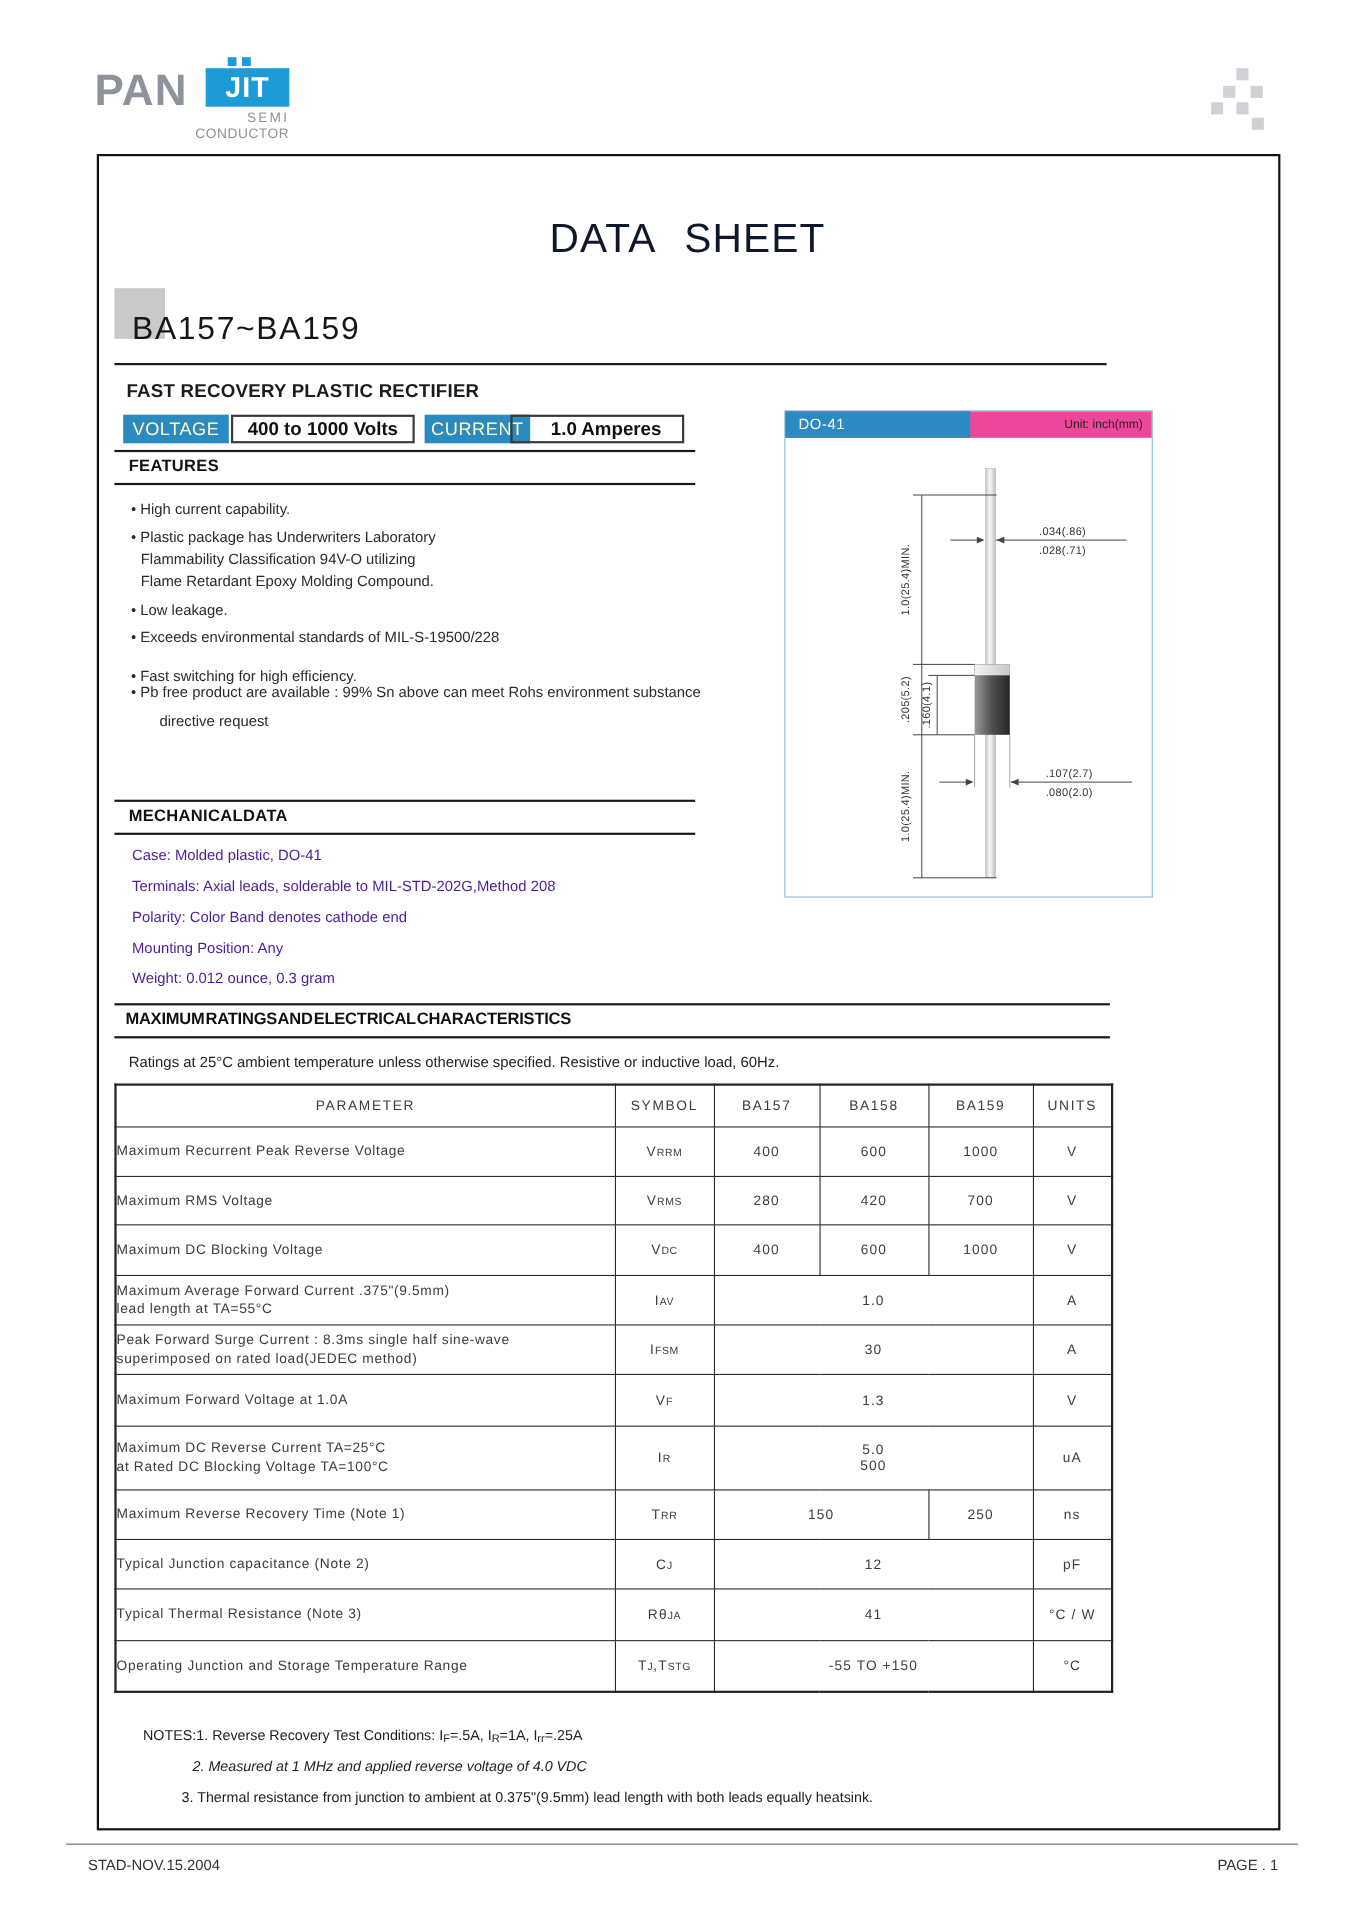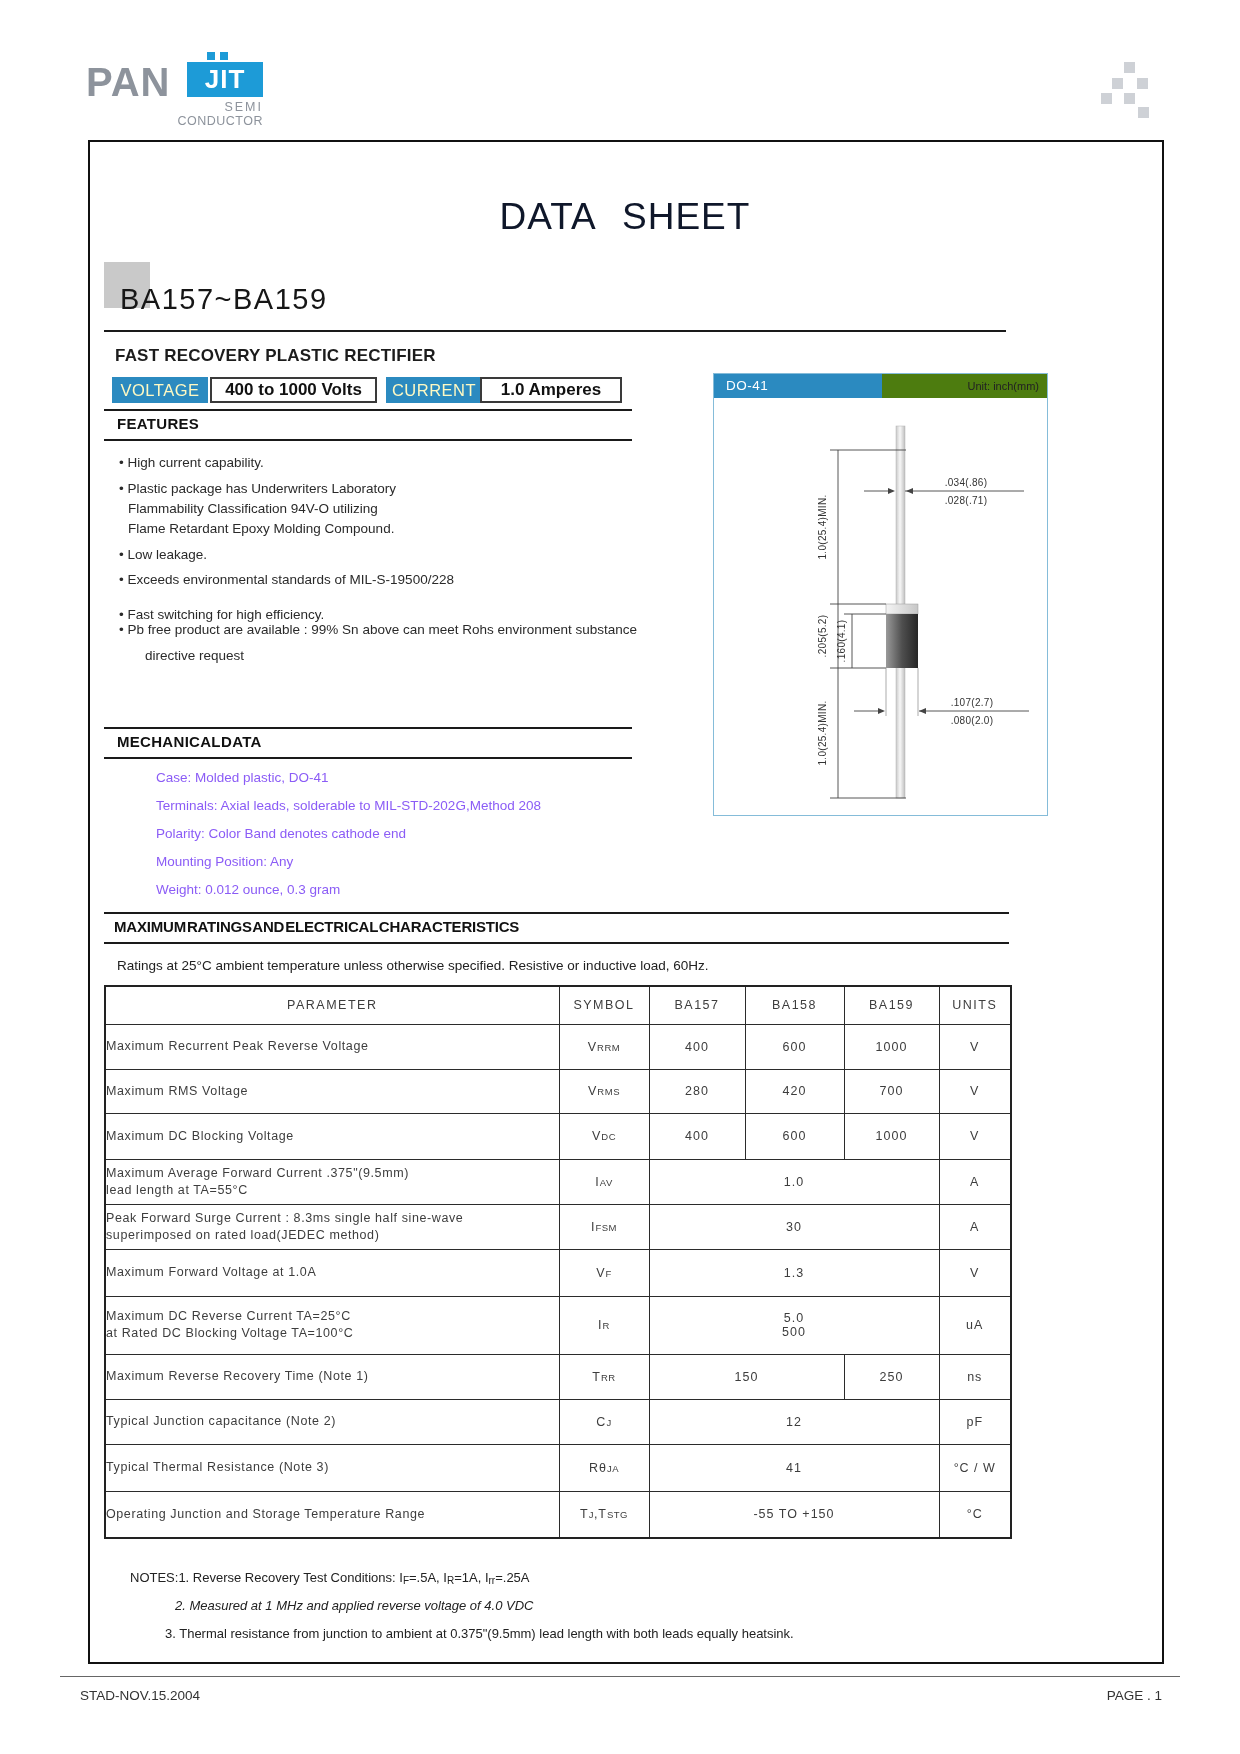--- a/index.html
+++ b/index.html
@@ -28,25 +28,25 @@
   .subtitle{left:115px;top:346px;font-size:17px;font-weight:bold;letter-spacing:0.2px;}
 
   .badge{top:377px;height:26px;background:#2b8ac0;color:#fef9c3;font-size:16.5px;font-weight:500;
          text-align:center;line-height:26px;letter-spacing:0.5px;}
   .vbox{top:377px;height:22px;border:2px solid #3a3a3a;font-size:17px;font-weight:600;color:#111;
         text-align:center;line-height:22px;}
 
   .sechead{font-size:15px;font-weight:bold;letter-spacing:0.3px;color:#111;}
   .feat-line{position:absolute;left:119px;font-size:13.5px;color:#2a2a2a;white-space:nowrap;}
   .feat-line.bullet::before{content:"\2022\00a0";}
-  .mech-line{position:absolute;left:120px;font-size:13.5px;color:#8b5cf6;white-space:nowrap;margin-left:36px;}
+  .mech-line{position:absolute;left:120px;font-size:13.5px;color:#4c1d95;white-space:nowrap;}
 
   
   .pkg-box{left:713px;top:373px;width:333px;height:441px;border:1.5px solid #85bcd9;background:#fff;}
-  .pkg-head{position:absolute;left:0;top:0;width:100%;height:24px;background:#4d7c0f;}
+  .pkg-head{position:absolute;left:0;top:0;width:100%;height:24px;background:#ec4899;}
   .pkg-head-blue{position:absolute;left:0;top:0;width:168px;height:24px;background:#2b8ac0;color:#fff;
                  font-size:13.5px;line-height:24px;padding-left:12px;box-sizing:border-box;letter-spacing:0.5px;}
   .pkg-unit{position:absolute;right:8px;top:0;height:24px;line-height:24px;font-size:11px;color:#222;}
   .dimtxt{font-size:10px;fill:#333;letter-spacing:0.3px;font-family:"Liberation Sans",sans-serif;}
 
   .ratings-cond{left:117px;top:958px;font-size:13.5px;color:#222;}
 
   table.ratings{position:absolute;left:104px;top:985px;width:906px;border-collapse:collapse;table-layout:fixed;}
   table.ratings th,table.ratings td{border:1.5px solid #2b2b2b;font-weight:normal;
         font-size:12.5px;color:#3d3d3d;padding:0;}
@@ -91,21 +91,21 @@
 
   <div class="abs part-sq"></div>
   <div class="abs part-no">BA157~BA159</div>
   <div class="abs rule" style="left:104px;top:330px;width:902px;"></div>
 
   <div class="abs subtitle">FAST RECOVERY PLASTIC RECTIFIER</div>
 
   <div class="abs badge" style="left:112px;width:96px;">VOLTAGE</div>
   <div class="abs vbox" style="left:210px;width:163px;">400 to 1000 Volts</div>
   <div class="abs badge" style="left:386px;width:96px;">CURRENT</div>
-  <div class="abs vbox" style="left:480px;width:138px;">1.0 Amperes</div>
+  <div class="abs vbox" style="left:464px;width:138px;padding-left:16px;">1.0 Amperes</div>
 
   <div class="abs rule" style="left:104px;top:409px;width:528px;"></div>
   <div class="abs sechead" style="left:117px;top:415px;">FEATURES</div>
   <div class="abs rule" style="left:104px;top:439px;width:528px;"></div>
 
   <div>
     <div class="feat-line bullet" style="top:455px;">High current capability.</div>
     <div class="feat-line bullet" style="top:481px;">Plastic package has Underwriters Laboratory</div>
     <div class="feat-line" style="top:501px;left:128px;">Flammability Classification 94V-O utilizing</div>
     <div class="feat-line" style="top:521px;left:128px;">Flame Retardant Epoxy Molding Compound.</div>

